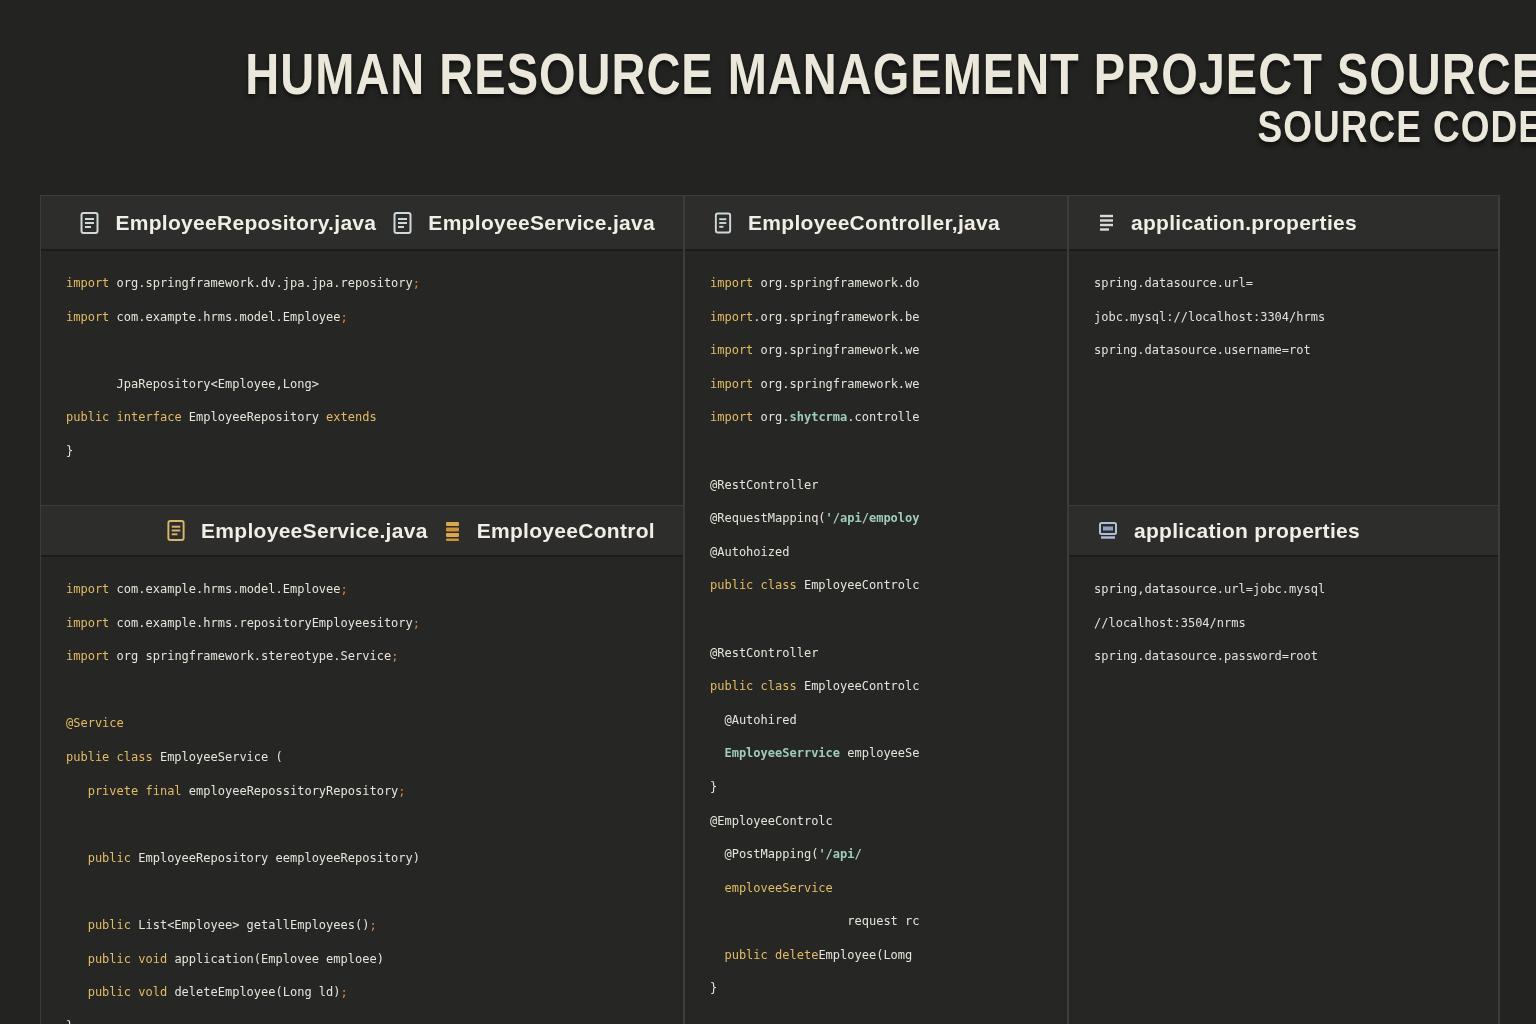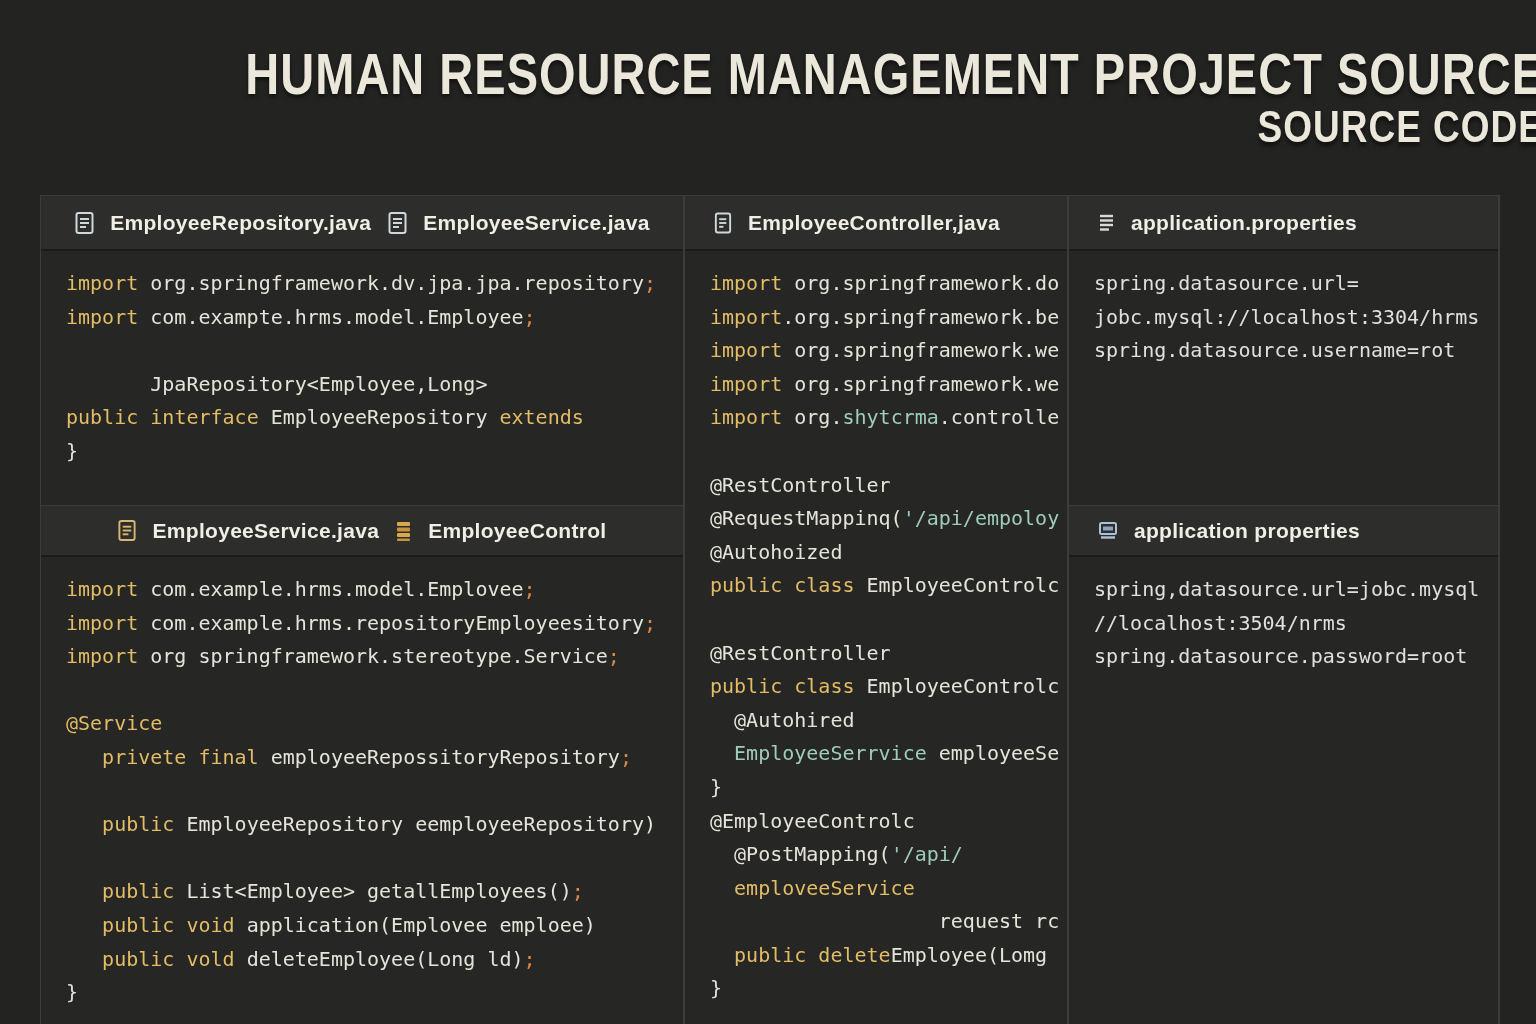--- a/index.html
+++ b/index.html
@@ -30,36 +30,36 @@
   .col{display:flex;flex-direction:column;background:var(--panel);}
   .col-left{width:643px;border-left:1px solid var(--border);}
   .col-mid{width:384px;border-left:2px solid var(--border);}
   .col-right{width:433px;border-left:2px solid var(--border);border-right:2px solid var(--border);}
 
   .tabbar{
     height:55px;flex:0 0 55px;background:var(--header);
     border-bottom:2px solid #1b1b19;display:flex;align-items:center;
     padding:0 28px;gap:16px;
   }
-  .tabbar.split{justify-content:center;}
+  .tabbar.split{justify-content:flex-end;}
   .tabbar2{margin-top:7px;border-top:1px solid var(--border);height:52px;flex:0 0 52px;}
   .tab{display:flex;align-items:center;gap:15px;cursor:pointer;}
   .tab-label{font-size:21px;font-weight:bold;color:var(--tab);letter-spacing:.3px;white-space:nowrap;}
 
   .icon{display:inline-flex;align-items:center;}
 
   .code{
     flex:1 1 auto;overflow:hidden;padding:16px 8px 0 25px;background:var(--panel);
-    font-family:"DejaVu Sans Mono",monospace;font-size:20px;
+    font-family:"DejaVu Sans Mono",monospace;font-size:12px;
   }
   .code-a{flex:0 0 247px;}
   .ln{height:33.6px;line-height:33.6px;white-space:pre;}
   .seg-k{color:var(--keyword);}
   .seg-p{color:var(--plain);}
-  .seg-s{color:var(--string);}
+  .seg-s{color:var(--string);font-weight:bold;}
   .seg-o{color:var(--punct);}
   .seg-q{color:var(--props);}
 </style>
 </head>
 <body>
 
 <div class="stage">
 
   <div class="titles">
     <span class="main-title">HUMAN RESOURCE MANAGEMENT PROJECT SOURCE</span>
@@ -125,20 +125,21 @@
           </span>
           <span class="tab-label">EmployeeControl</span>
         </div>
       </div>
       <div class="code">
           <div class="ln"><span class="seg-k">import</span><span class="seg-p"> com.example.hrms.model.Emplovee</span><span class="seg-o">;</span></div>
           <div class="ln"><span class="seg-k">import</span><span class="seg-p"> com.example.hrms.repositoryEmployeesitory</span><span class="seg-o">;</span></div>
           <div class="ln"><span class="seg-k">import</span><span class="seg-p"> org springframework.stereotype.Service</span><span class="seg-o">;</span></div>
           <div class="ln">&nbsp;</div>
           <div class="ln"><span class="seg-k">@Service</span></div>
+          <div class="ln"><span class="seg-k">publie class </span><span class="seg-p">EmployeeService (</span></div>
           <div class="ln"><span class="seg-k">   privete final </span><span class="seg-p">employeeRepossitoryRepository</span><span class="seg-o">;</span></div>
           <div class="ln">&nbsp;</div>
           <div class="ln"><span class="seg-k">   public </span><span class="seg-p">EmployeeRepository eemployeeRepository)</span></div>
           <div class="ln">&nbsp;</div>
           <div class="ln"><span class="seg-k">   public </span><span class="seg-p">List&lt;Employee&gt; getallEmployees()</span><span class="seg-o">;</span></div>
           <div class="ln"><span class="seg-k">   public void </span><span class="seg-p">application(Emplovee emploee)</span></div>
           <div class="ln"><span class="seg-k">   public vold </span><span class="seg-p">deleteEmployee(Long ld)</span><span class="seg-o">;</span></div>
           <div class="ln"><span class="seg-p">}</span></div>
         </div>
     </section>

